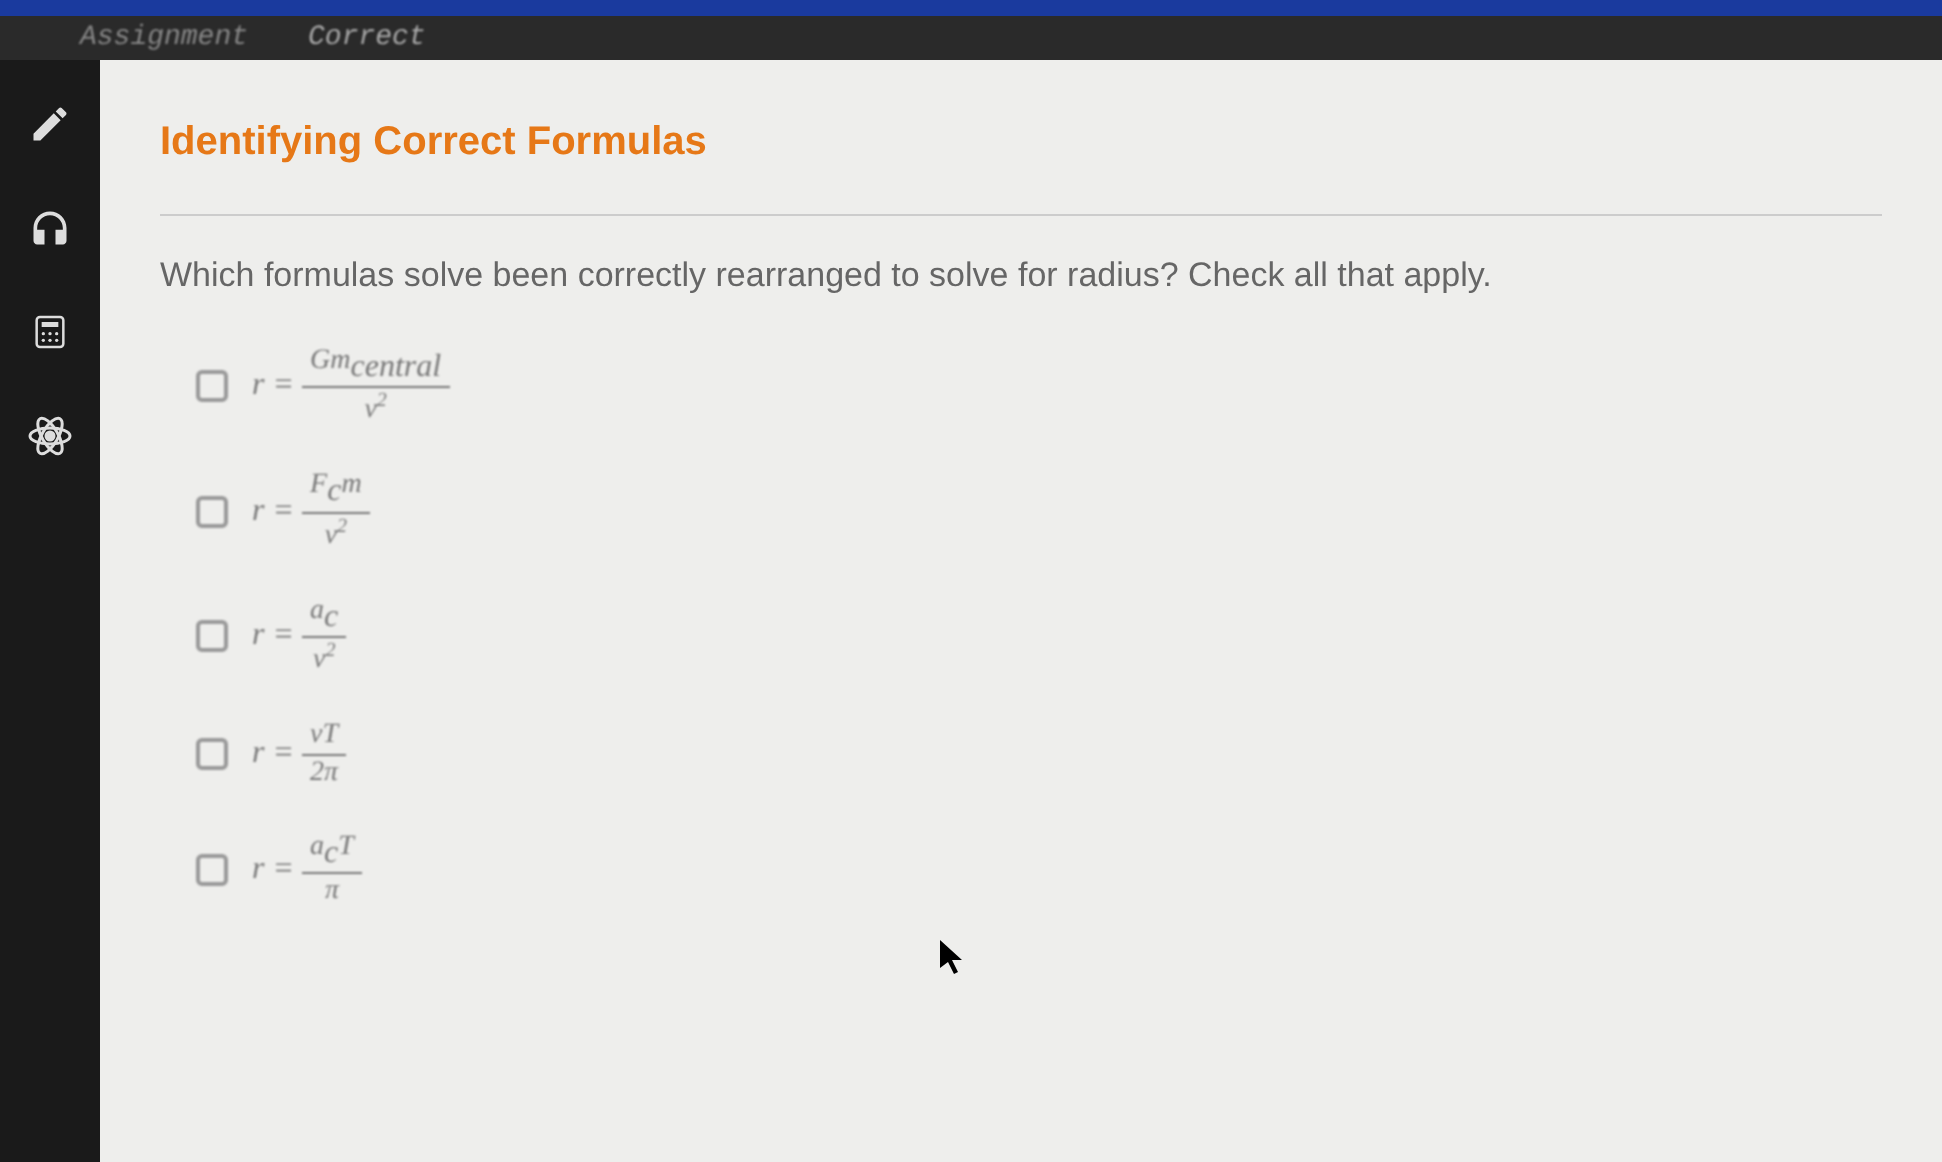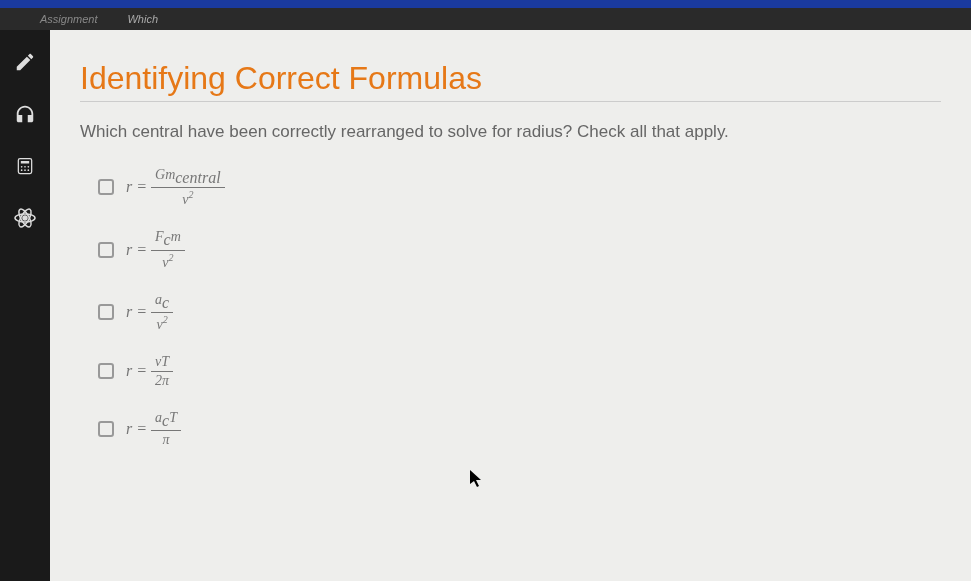--- a/index.html
+++ b/index.html
@@ -23,23 +23,24 @@
     .header-tabs {
       background: #2a2a2a;
       height: 22px;
       display: flex;
       align-items: center;
       padding-left: 40px;
       gap: 30px;
     }
     .tab {
       color: #888;
-      font-size: 11px;
+      font-size: 14px;
       font-style: italic;
       filter: blur(0.5px);
+      font-family: Liberation Mono, monospace;
     }
     .tab.active {
       color: #aaa;
     }
     .main-area {
       display: flex;
       height: calc(100% - 30px);
     }
     .sidebar {
       width: 50px;
@@ -59,23 +60,23 @@
       justify-content: center;
     }
     .content {
       flex: 1;
       background: #eeeeec;
       padding: 30px 30px;
       position: relative;
     }
     .title {
       color: #e67817;
-      font-size: 32px;
-      font-weight: normal;
-      margin-bottom: 4px;
+      font-size: 20px;
+      font-weight: bold;
+      margin-bottom: 24px;
     }
     .divider {
       height: 1px;
       background: #ccc;
       margin-bottom: 20px;
     }
     .question {
       color: #666;
       font-size: 17px;
       margin-bottom: 25px;
@@ -142,21 +143,21 @@
       color: #000;
     }
   </style>
 </head>
 <body>
 
 <div class="top-bar"></div>
 
 <div class="header-tabs">
   <span class="tab">Assignment</span>
-  <span class="tab active">Which</span>
+  <span class="tab active">Correct</span>
 </div>
 
 <div class="main-area">
   <div class="sidebar">
     <div class="sidebar-icon">
       <svg viewBox="0 0 24 24" width="22" height="22" fill="#ddd">
           <path d="M3 17.25V21h3.75L17.81 9.94l-3.75-3.75L3 17.25zM20.71 7.04c.39-.39.39-1.02 0-1.41l-2.34-2.34c-.39-.39-1.02-.39-1.41 0l-1.83 1.83 3.75 3.75 1.83-1.83z"></path>
         </svg>
     </div>
     <div class="sidebar-icon">
@@ -182,21 +183,21 @@
           <ellipse cx="12" cy="12" rx="10" ry="4"></ellipse>
           <ellipse cx="12" cy="12" rx="10" ry="4" transform="rotate(60 12 12)"></ellipse>
           <ellipse cx="12" cy="12" rx="10" ry="4" transform="rotate(-60 12 12)"></ellipse>
         </svg>
     </div>
   </div>
 
   <div class="content">
     <h1 class="title">Identifying Correct Formulas</h1>
     <div class="divider"></div>
-    <p class="question">Which central have been correctly rearranged to solve for radius? Check all that apply.</p>
+    <p class="question">Which formulas solve been correctly rearranged to solve for radius? Check all that apply.</p>
 
     <div class="options">
 
       <div class="option">
         <div class="checkbox"></div>
         <div class="formula">
           <span>r =</span>
           <span class="fraction">
             <span class="num"><i>Gm</i><span class="sub">central</span></span>
             <span class="den"><i>v</i><span class="sup">2</span></span>

